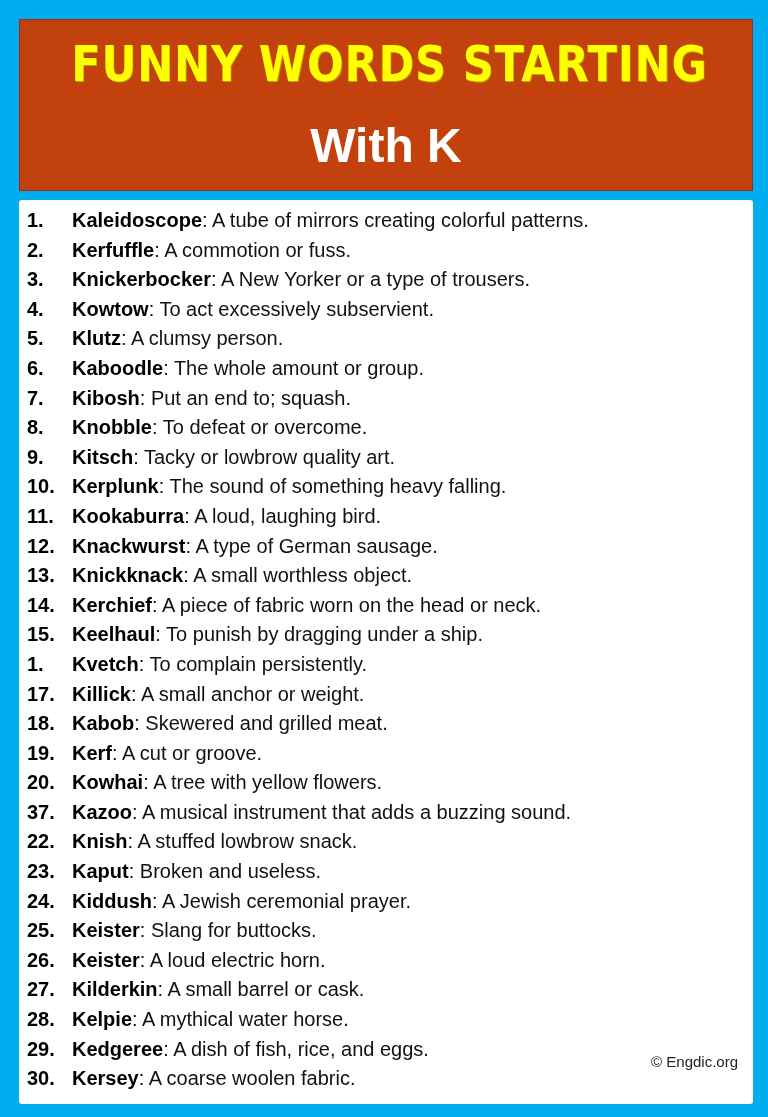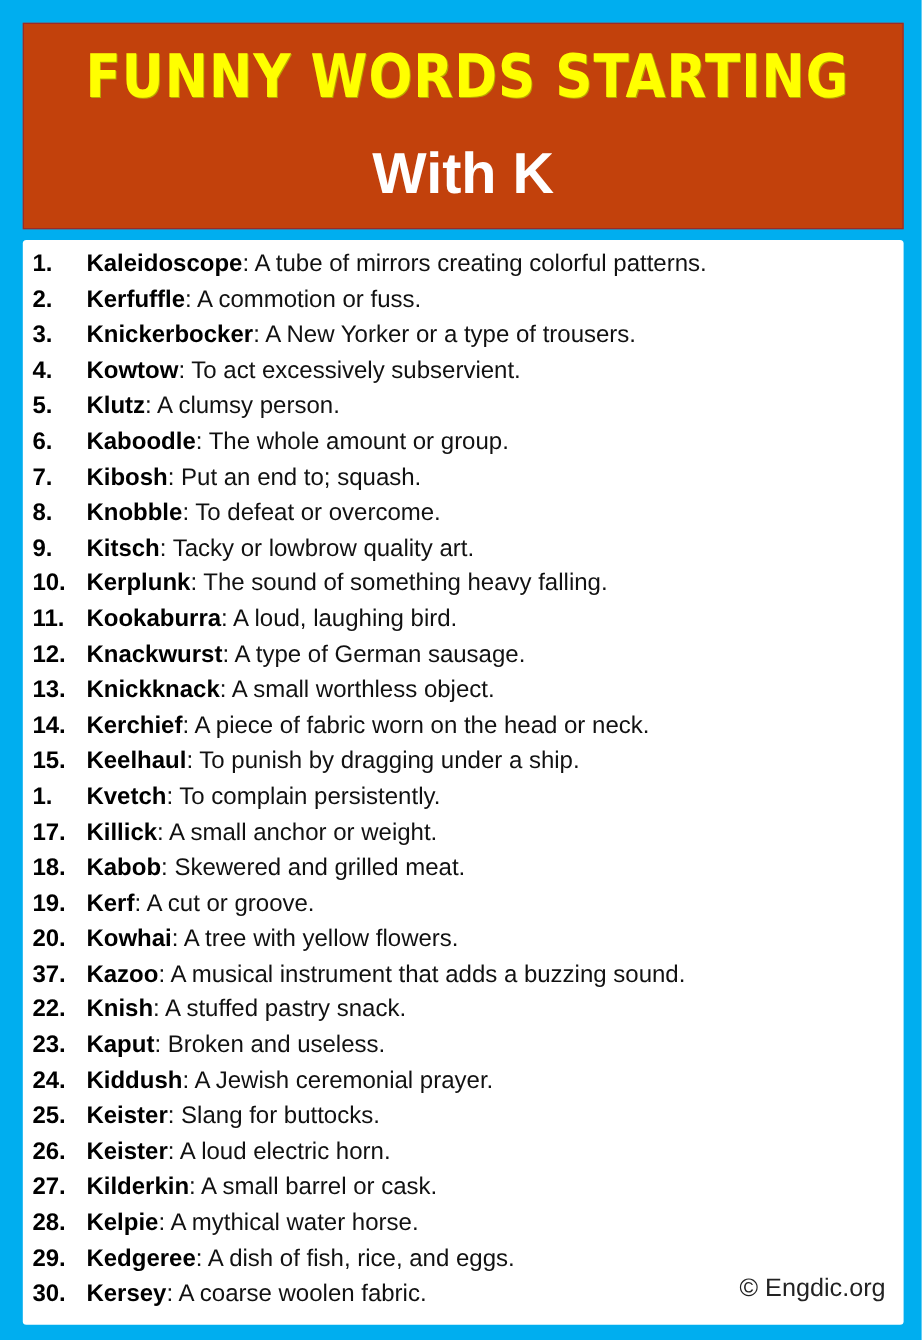--- a/index.html
+++ b/index.html
@@ -91,22 +91,22 @@
     .item-word {
       font-weight: bold;
     }
     .item-def {
       font-weight: normal;
       color: #111111;
     }
     .copyright {
       position: absolute;
       right: 15px;
-      bottom: 18px;
-      font-size: 21px;
+      bottom: 34px;
+      font-size: 15px;
       color: #222222;
     }
   </style>
 </head>
 <body>
 
 <div class="header-box">
   <div class="title-line1">FUNNY WORDS STARTING</div>
   <div class="title-line2">With K</div>
 </div>
@@ -192,21 +192,21 @@
     <li class="word-item">
         <span class="item-num">20.</span>
         <span class="item-text"><span class="item-word">Kowhai</span><span class="item-def">: A tree with yellow flowers.</span></span>
       </li>
     <li class="word-item">
         <span class="item-num">37.</span>
         <span class="item-text"><span class="item-word">Kazoo</span><span class="item-def">: A musical instrument that adds a buzzing sound.</span></span>
       </li>
     <li class="word-item">
         <span class="item-num">22.</span>
-        <span class="item-text"><span class="item-word">Knish</span><span class="item-def">: A stuffed pastry snack.</span></span>
+        <span class="item-text"><span class="item-word">Knish</span><span class="item-def">: A stuffed lowbrow snack.</span></span>
       </li>
     <li class="word-item">
         <span class="item-num">23.</span>
         <span class="item-text"><span class="item-word">Kaput</span><span class="item-def">: Broken and useless.</span></span>
       </li>
     <li class="word-item">
         <span class="item-num">24.</span>
         <span class="item-text"><span class="item-word">Kiddush</span><span class="item-def">: A Jewish ceremonial prayer.</span></span>
       </li>
     <li class="word-item">

